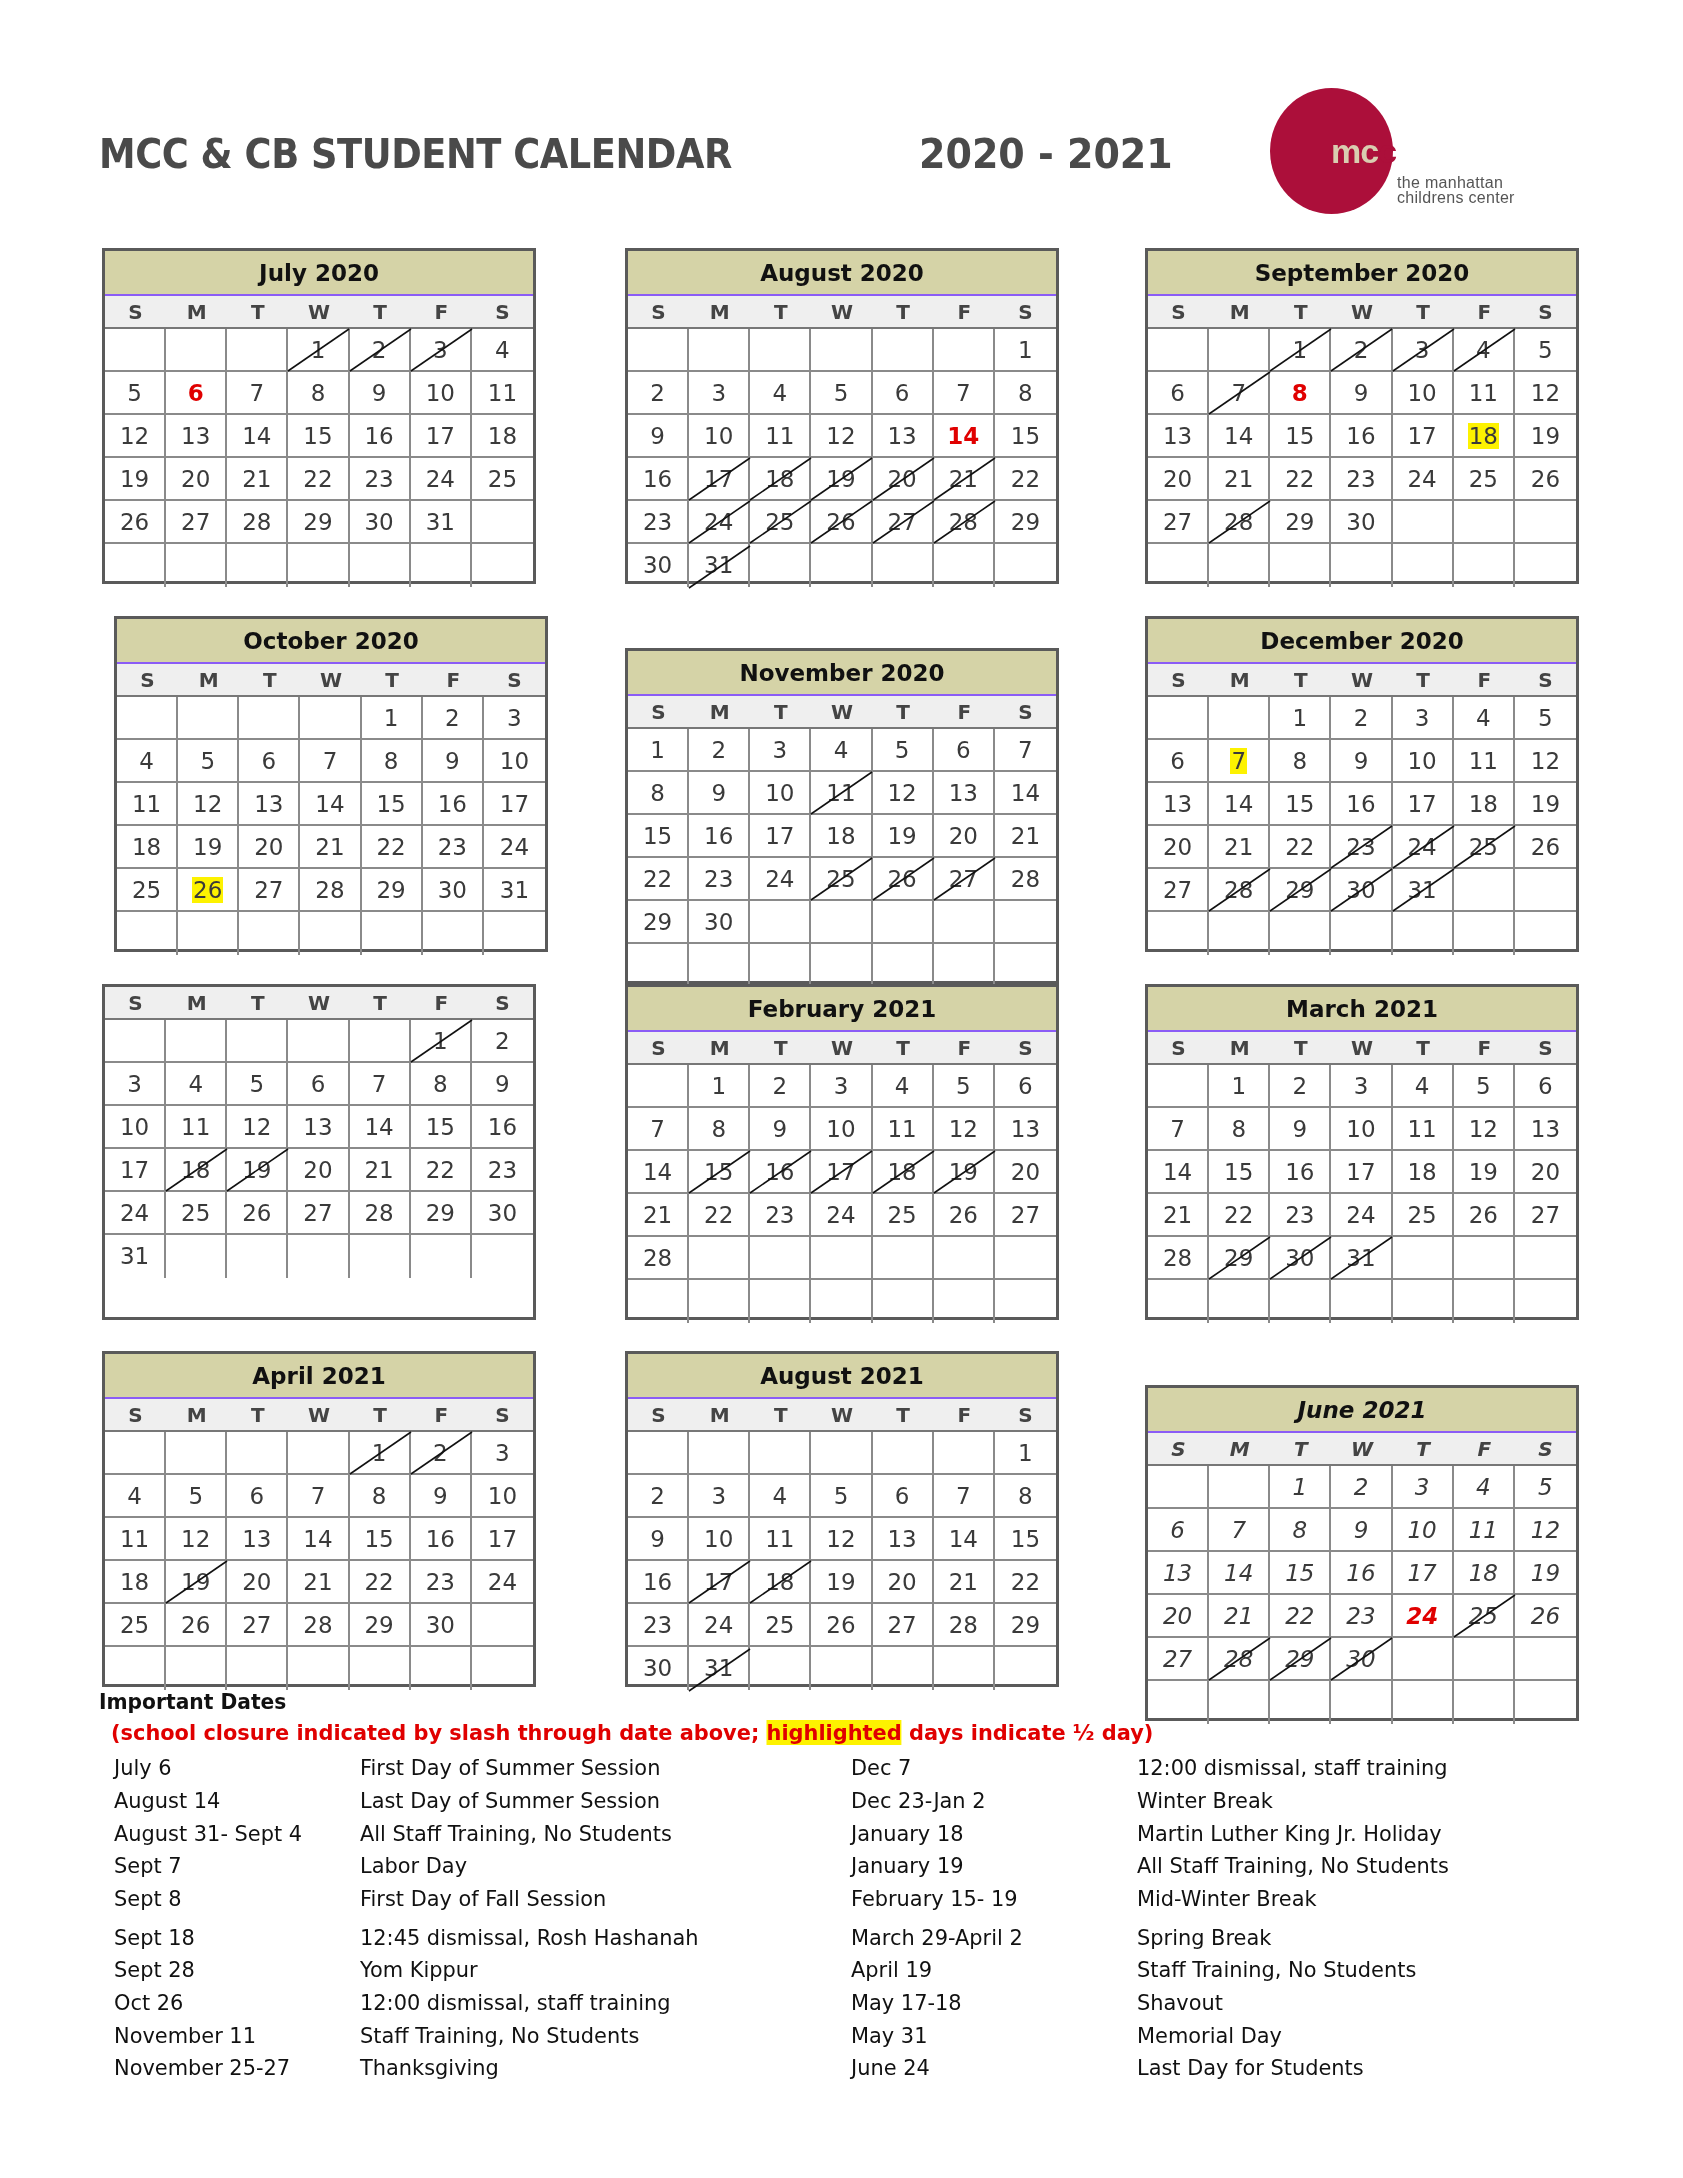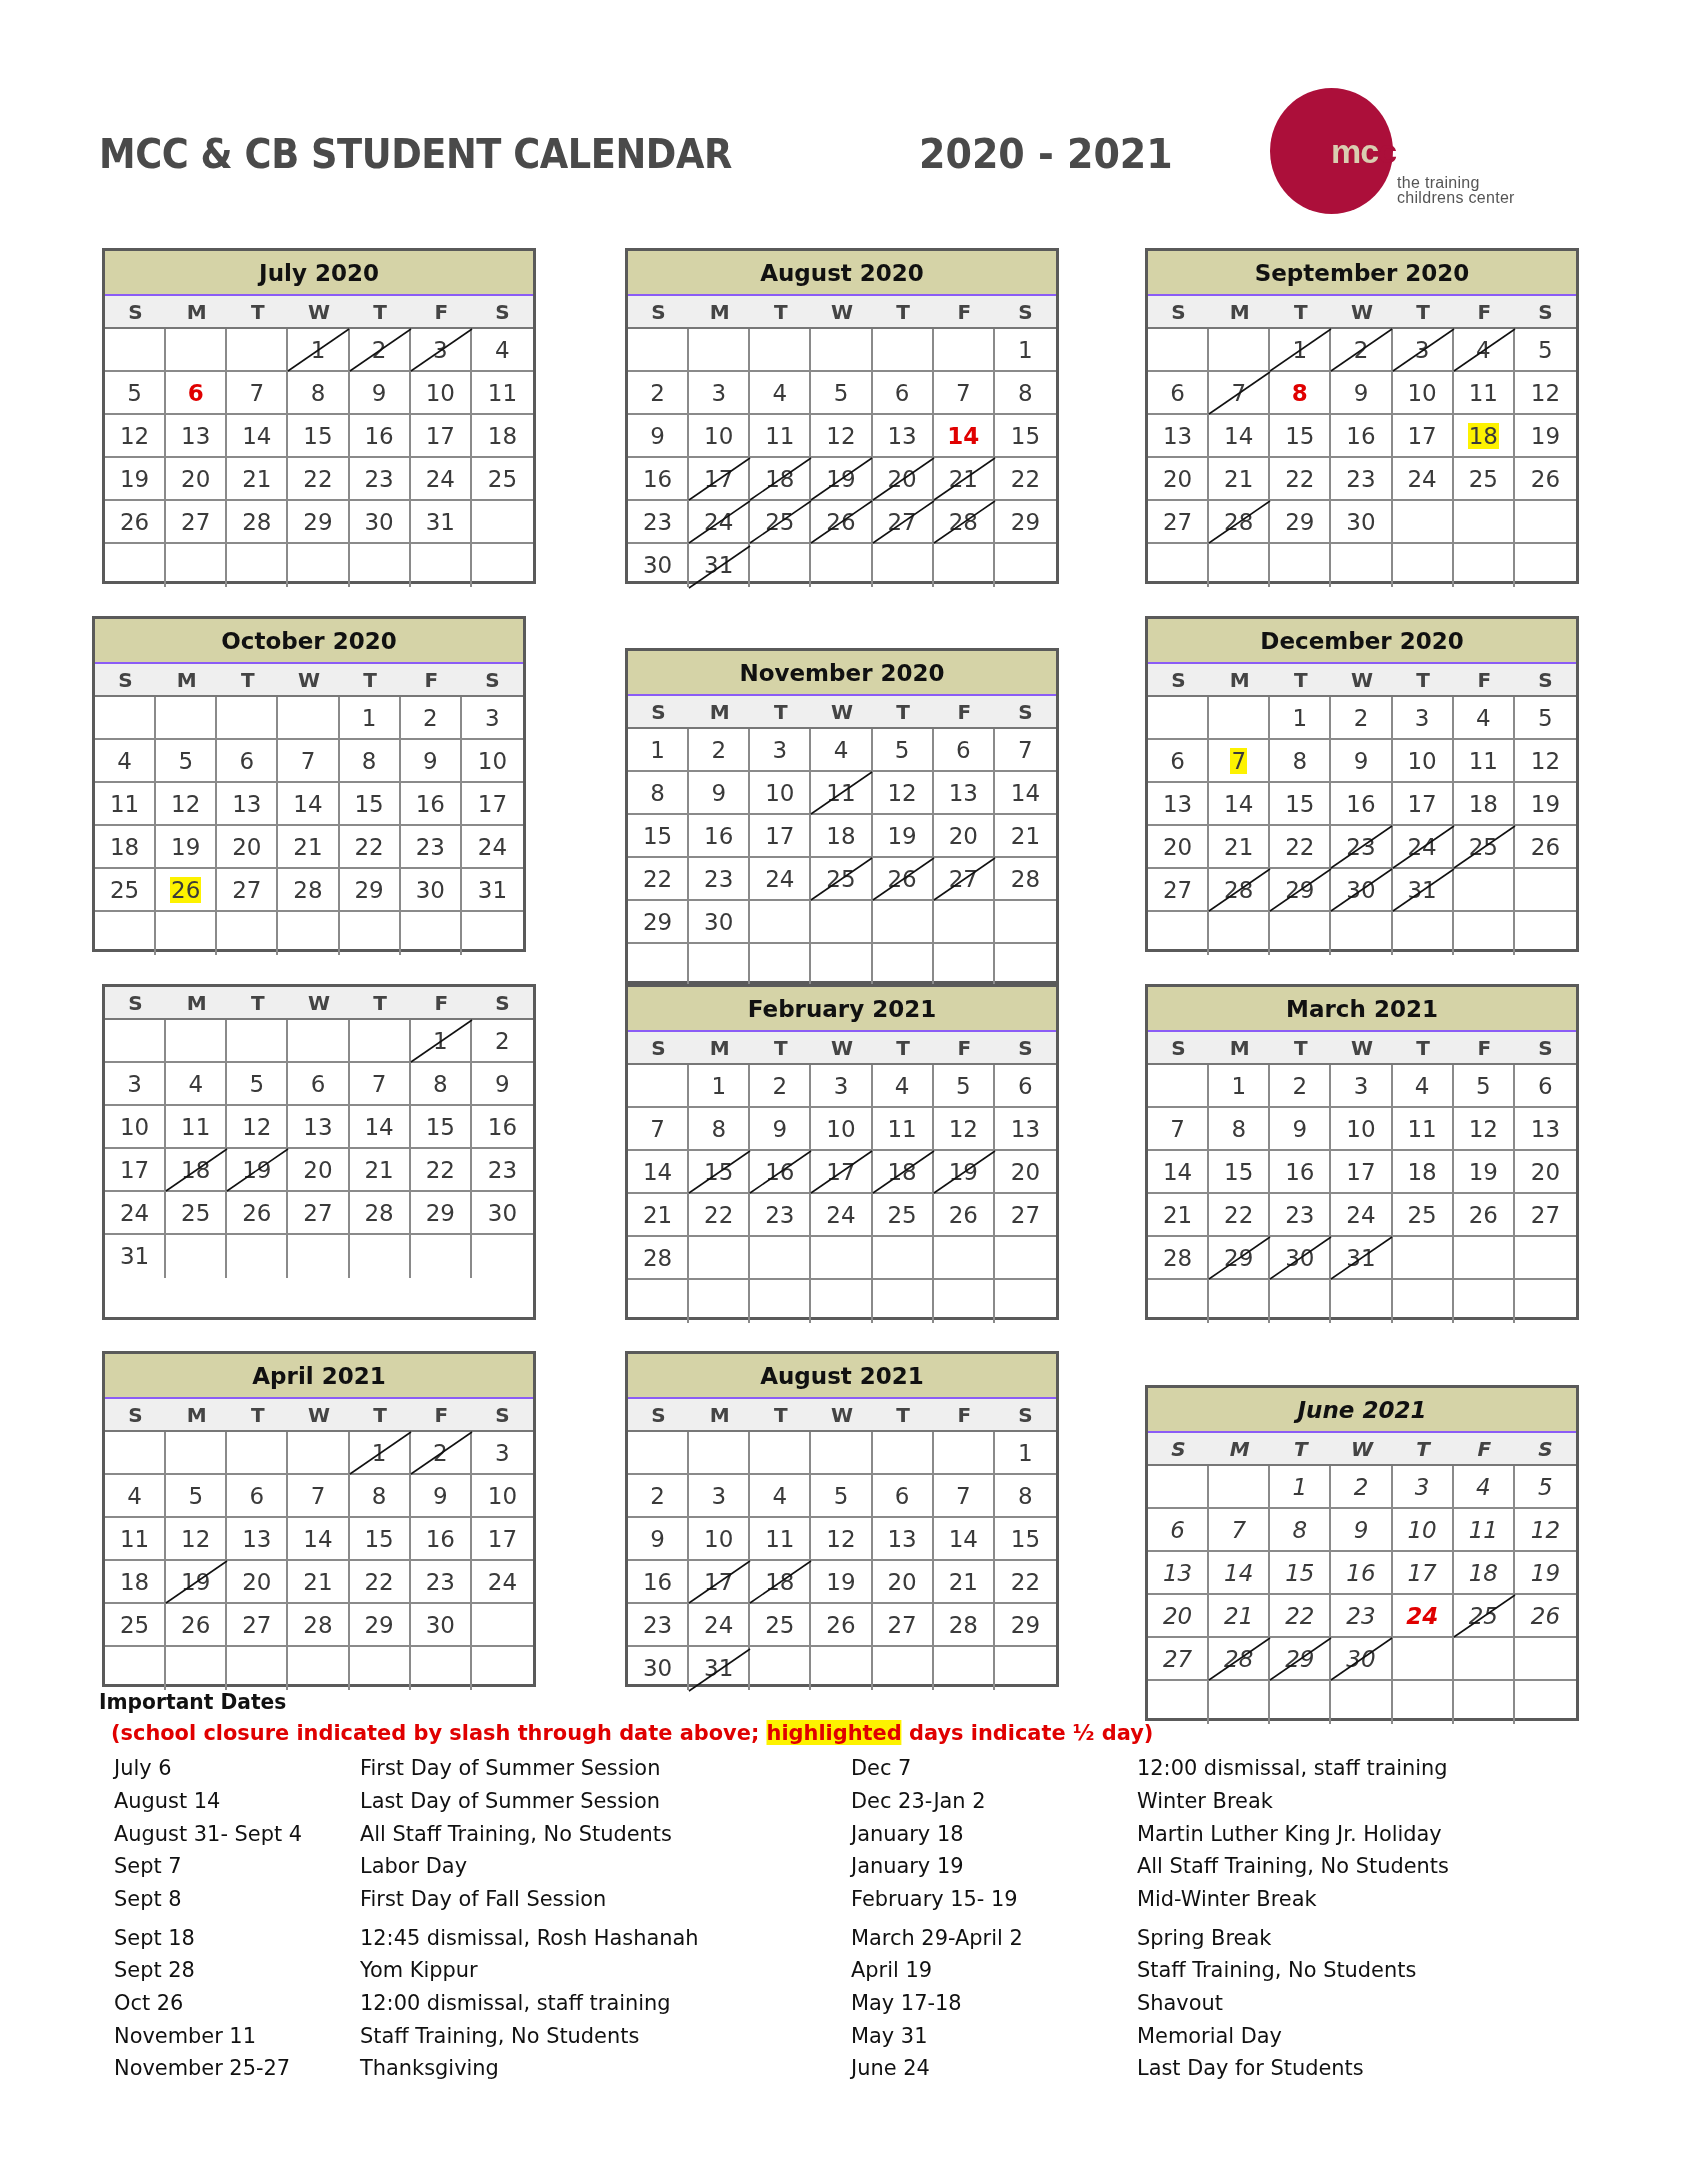--- a/index.html
+++ b/index.html
@@ -48,21 +48,21 @@
 
 <div class="title">MCC &amp; CB STUDENT CALENDAR</div>
 <div class="year">2020 - 2021</div>
 
 <div class="logo">
   <div class="logo-circle"></div>
   <div class="logo-mark">
     <span class="a">mc</span><span class="b">c</span>
   </div>
   <div class="logo-text">
-    <div>the training</div>
+    <div>the manhattan</div>
     <div>childrens center</div>
   </div>
 </div>
 
 <div id="months">
     <div class="month" style="left: 102px; top: 248px;">
       <div class="month-head">July 2020</div>
       <div class="wk-row">
         <span>S</span>
         <span>M</span>
@@ -262,21 +262,21 @@
         <div class="cell"></div>
         <div class="cell lastrow"></div>
         <div class="cell lastrow"></div>
         <div class="cell lastrow"></div>
         <div class="cell lastrow"></div>
         <div class="cell lastrow"></div>
         <div class="cell lastrow"></div>
         <div class="cell lastrow"></div>
       </div>
     </div>
-    <div class="month" style="left: 92px; top: 616px;">
+    <div class="month" style="left: 114px; top: 616px;">
       <div class="month-head">October 2020</div>
       <div class="wk-row">
         <span>S</span>
         <span>M</span>
         <span>T</span>
         <span>W</span>
         <span>T</span>
         <span>F</span>
         <span>S</span>
       </div>

